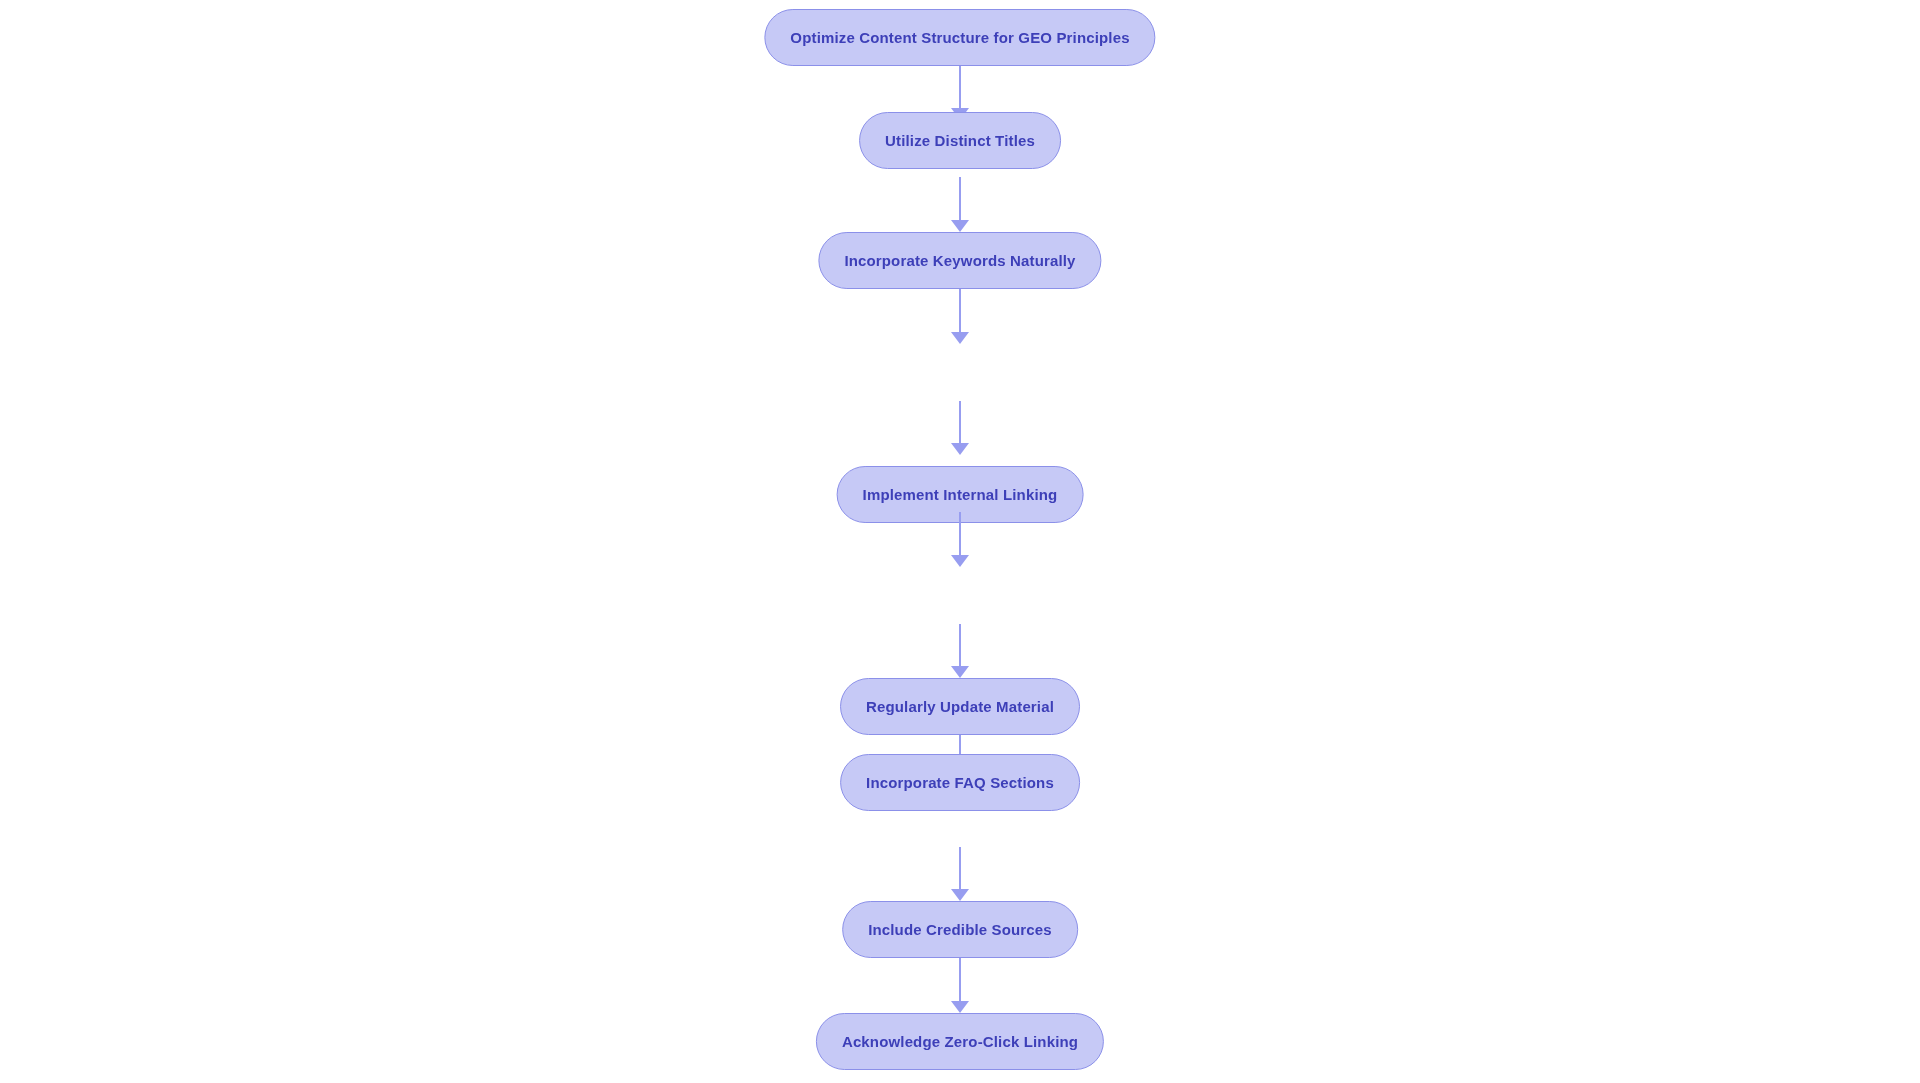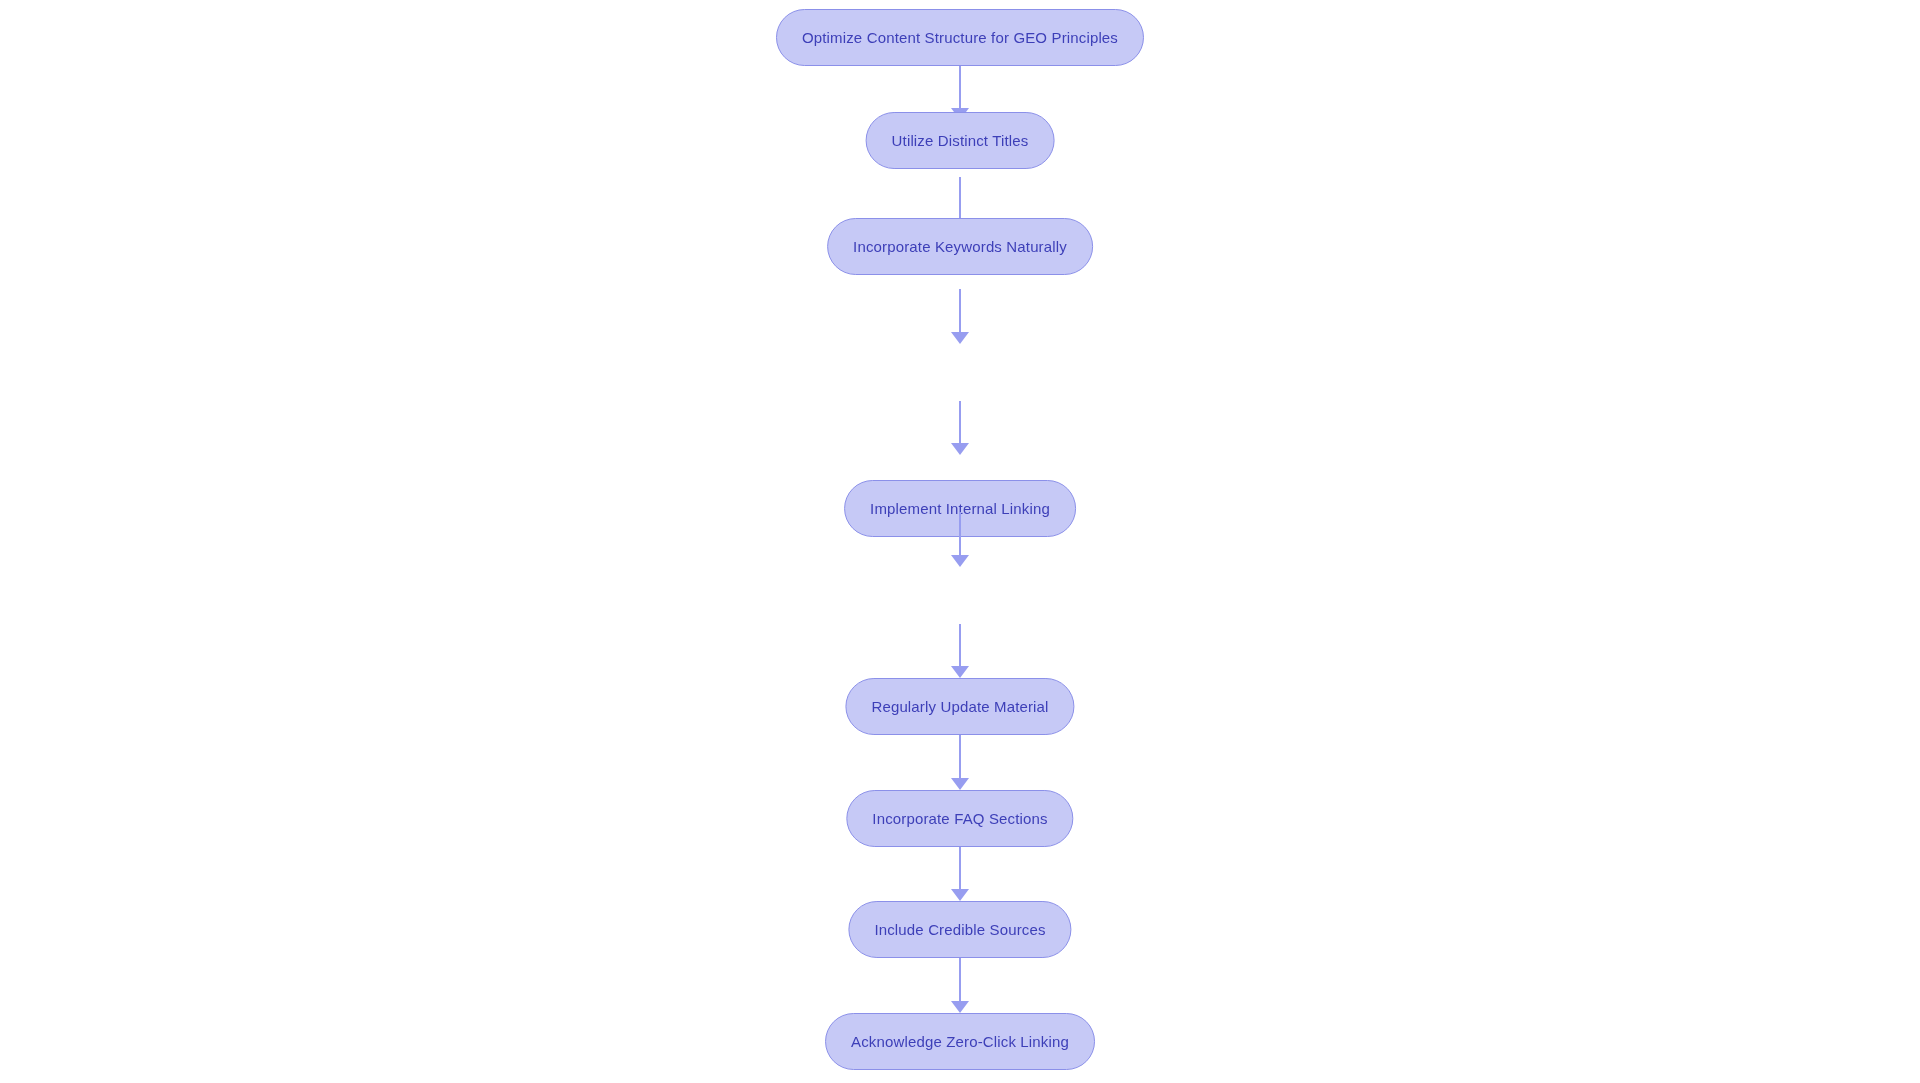--- a/index.html
+++ b/index.html
@@ -10,20 +10,21 @@
     width: 1920px;
     height: 1083px;
     background: #ffffff;
     font-family: "Liberation Sans", sans-serif;
     position: relative;
     overflow: hidden;
   }
   .canvas {
     position: absolute;
     inset: 0;
+    font-weight: bold;
   }
   .node {
     position: absolute;
     left: 50%;
     transform: translateX(-50%);
     height: 57px;
     box-sizing: border-box;
     display: flex;
     align-items: center;
     justify-content: center;
@@ -75,36 +76,36 @@
 
   <div class="node" style="top:112px">
     <span class="node-label">Utilize Distinct Titles</span>
   </div>
 
   <div class="arrow" style="top:177px;height:55px">
     <div class="arrow-line"></div>
     <div class="arrow-head"></div>
   </div>
 
-  <div class="node" style="top:218px">
+  <div class="node" style="top:232px">
     <span class="node-label">Incorporate Keywords Naturally</span>
   </div>
 
   <div class="arrow" style="top:289px;height:55px">
     <div class="arrow-line"></div>
     <div class="arrow-head"></div>
   </div>
 
 
   <div class="arrow" style="top:401px;height:54px">
     <div class="arrow-line"></div>
     <div class="arrow-head"></div>
   </div>
 
-  <div class="node" style="top:480px">
+  <div class="node" style="top:466px">
     <span class="node-label">Implement Internal Linking</span>
   </div>
 
   <div class="arrow" style="top:512px;height:55px">
     <div class="arrow-line"></div>
     <div class="arrow-head"></div>
   </div>
 
 
   <div class="arrow" style="top:624px;height:54px">
@@ -114,21 +115,21 @@
 
   <div class="node" style="top:678px">
     <span class="node-label">Regularly Update Material</span>
   </div>
 
   <div class="arrow" style="top:735px;height:55px">
     <div class="arrow-line"></div>
     <div class="arrow-head"></div>
   </div>
 
-  <div class="node" style="top:790px">
+  <div class="node" style="top:754px">
     <span class="node-label">Incorporate FAQ Sections</span>
   </div>
 
   <div class="arrow" style="top:847px;height:54px">
     <div class="arrow-line"></div>
     <div class="arrow-head"></div>
   </div>
 
   <div class="node" style="top:901px">
     <span class="node-label">Include Credible Sources</span>

